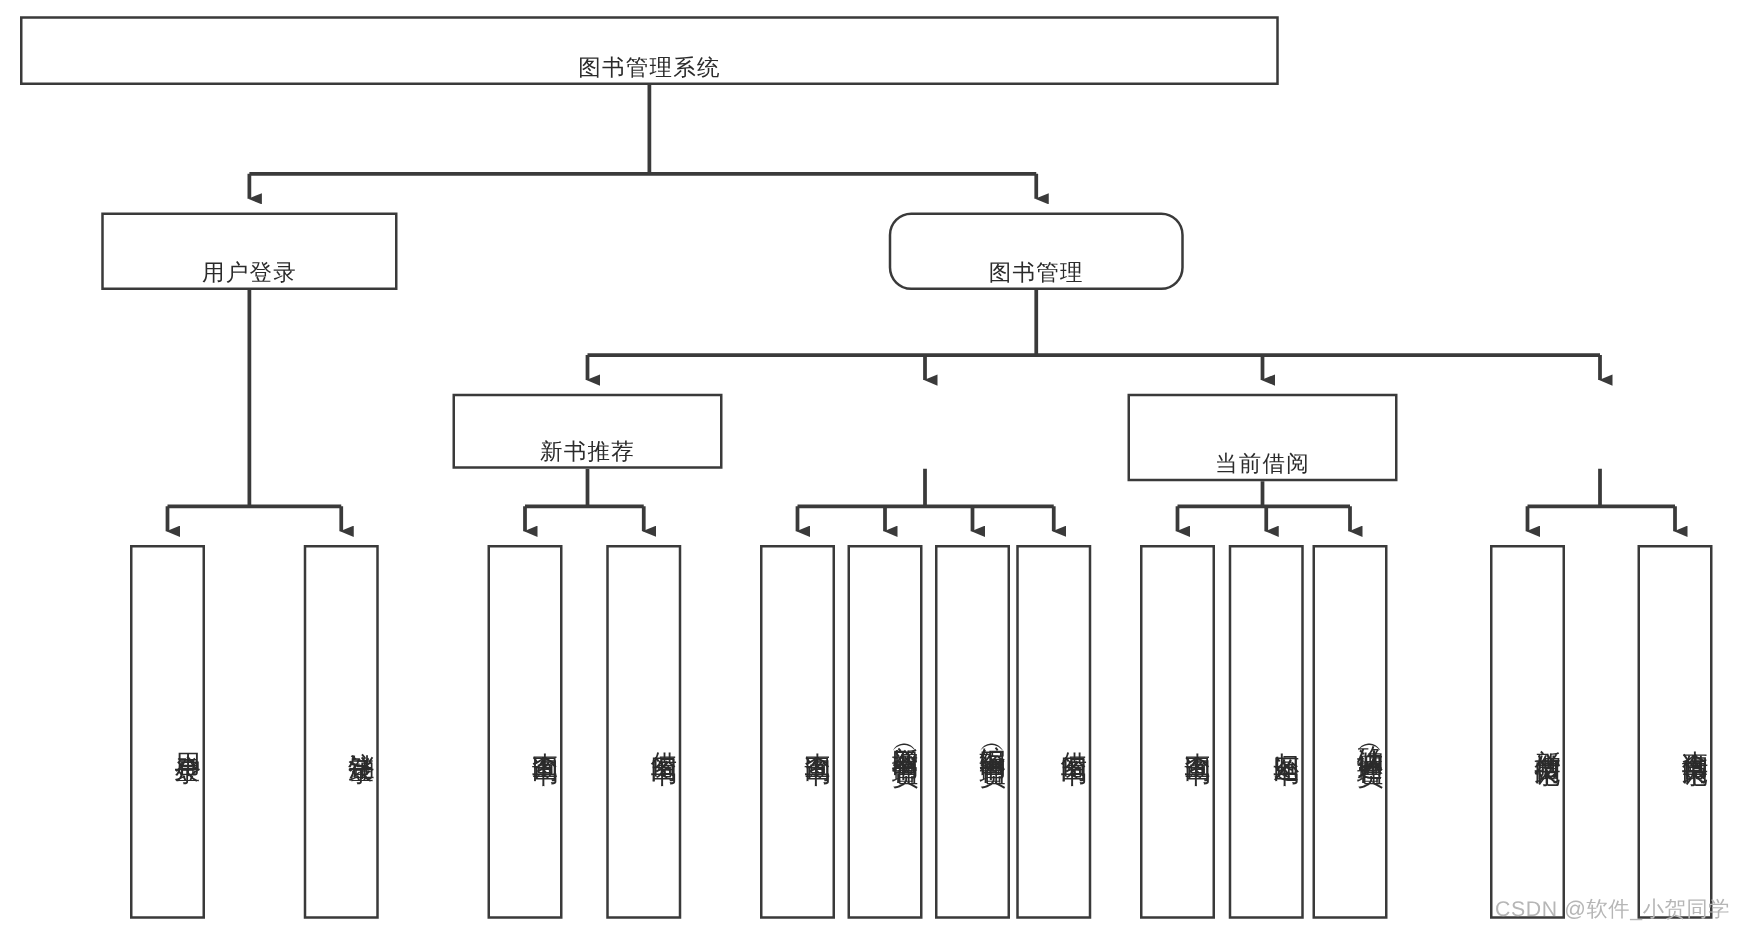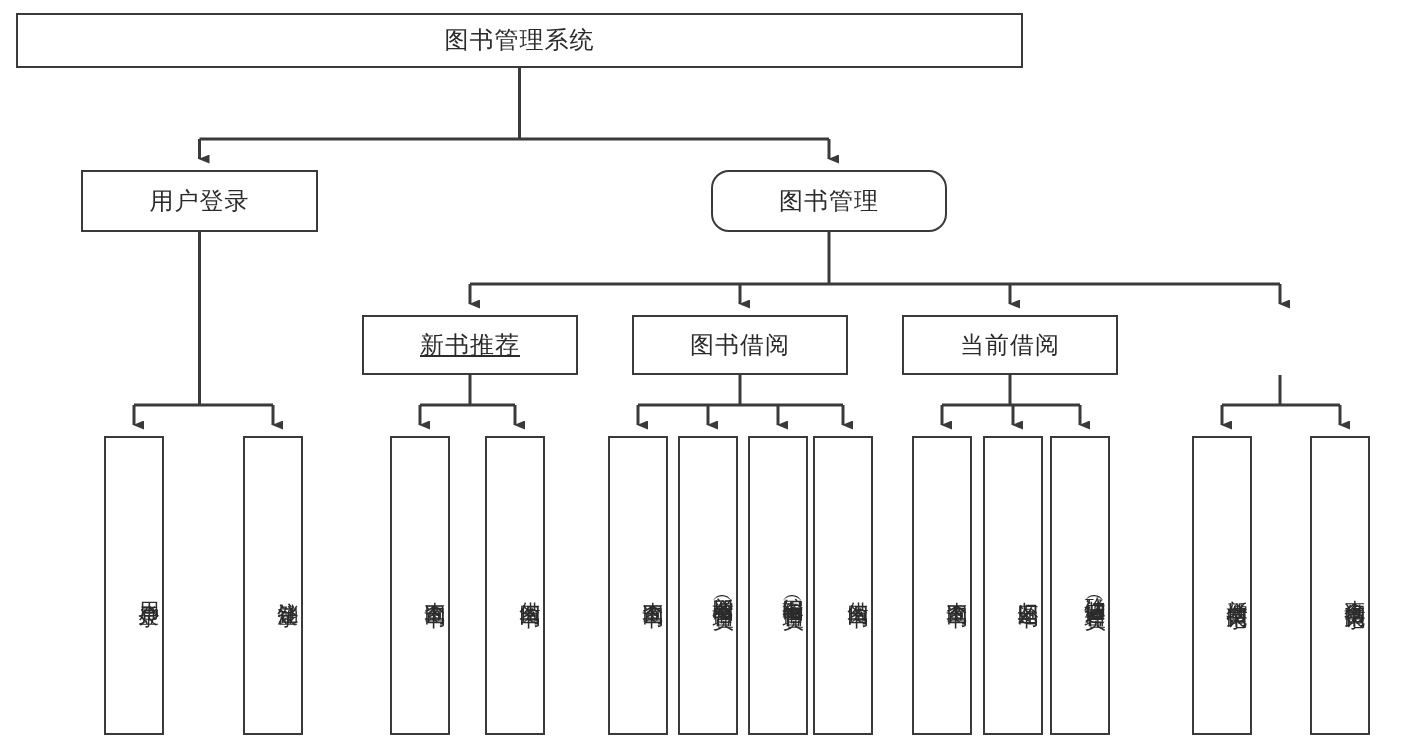--- a/index.html
+++ b/index.html
@@ -30,24 +30,25 @@
     position: absolute;
     box-sizing: border-box;
     background: #ffffff;
     border: 2px solid #3a3a3a;
     display: flex;
     align-items: center;
     justify-content: center;
     color: #2b2b2b;
   }
   .node-h {
-    font-size: 24px;
+    font-size: 18px;
     letter-spacing: 1px;
     line-height: 1.2;
     white-space: nowrap;
+    align-items: flex-end;
   }
   .node-v {
     writing-mode: vertical-rl;
     text-orientation: upright;
     font-size: 21px;
     letter-spacing: 2px;
     line-height: 1.25;
     align-items: flex-start;
     justify-content: center;
     padding-top: 6px;
@@ -146,33 +147,31 @@
     </div>
     <div class="node node-v" style="left: 390px; top: 436px; width: 60px; height: 299px;">
       <span class="vlabel">查询图书</span>
     </div>
     <div class="node node-v" style="left: 243px; top: 436px; width: 60px; height: 299px;">
       <span class="vlabel">注销登录</span>
     </div>
     <div class="node node-v" style="left: 104px; top: 436px; width: 60px; height: 299px;">
       <span class="vlabel">用户登录</span>
     </div>
-    <div class="node node-h" style="left: 902px; top: 315px; width: 216px; height: 60px;">
+    <div class="node node-h" style="left: 902px; top: 315px; width: 216px; height: 70px;">
       <span>当前借阅</span>
     </div>
-    <div class="node node-h" style="left: 632px; top: 315px; width: 216px; height: 60px;">
-      <span>图书借阅</span>
-    </div>
-    <div class="node node-h" style="left: 362px; top: 315px; width: 216px; height: 60px; text-decoration: underline;">
+    <div class="node node-h" style="left: 362px; top: 315px; width: 216px; height: 60px;">
       <span>新书推荐</span>
     </div>
     <div class="node node-h" style="left: 711px; top: 170px; width: 236px; height: 62px; border-radius: 18px;">
       <span>图书管理</span>
     </div>
     <div class="node node-h" style="left: 81px; top: 170px; width: 237px; height: 62px;">
       <span>用户登录</span>
     </div>
     <div class="node node-h" style="left: 16px; top: 13px; width: 1007px; height: 55px;">
       <span>图书管理系统</span>
     </div>
 
+  <div class="watermark" style="left:1196px; top:716px;">CSDN @软件_小贺同学</div>
 
 </div>
 
 </body></html>

